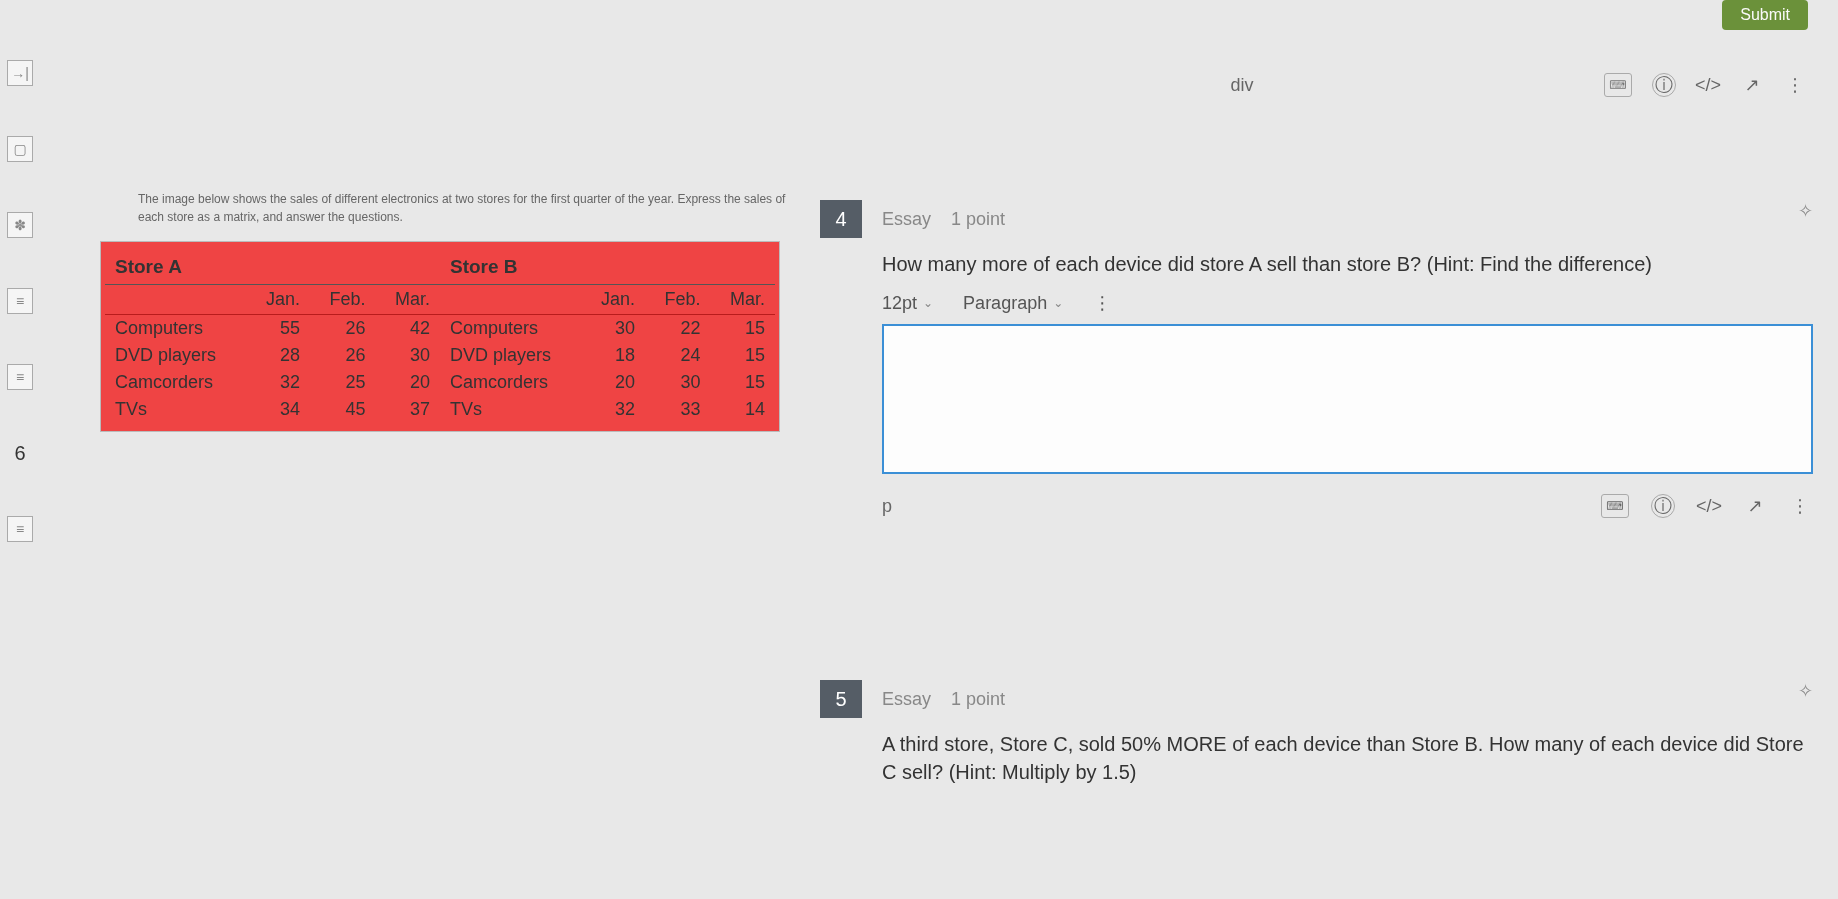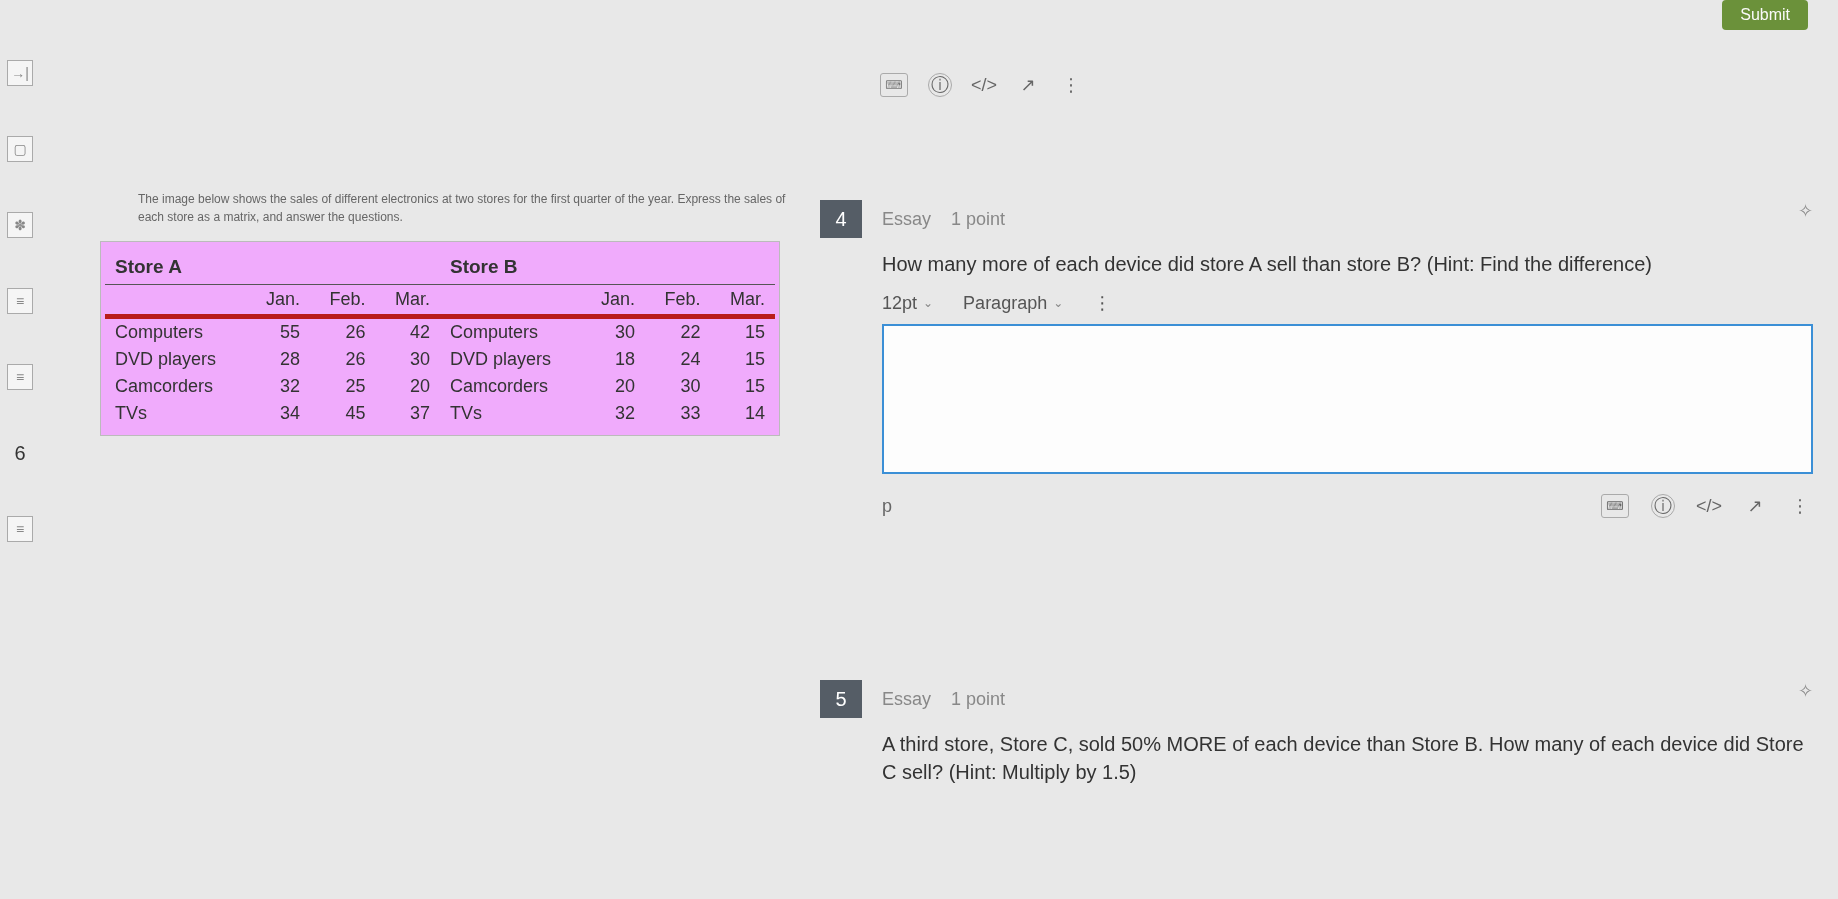--- a/index.html
+++ b/index.html
@@ -62,42 +62,42 @@
   }
   .prompt-text {
     font-size: 12px;
     color: #666;
     line-height: 1.5;
     margin-bottom: 15px;
     margin-left: 38px;
   }
   .tables-wrap {
     display: flex;
-    background: #f0abfc;
+    background: #ef4444;
     border: 1px solid #bbb;
     padding: 8px 4px 8px 4px;
     width: 680px;
     gap: 0;
   }
   .store-table {
     flex: 1;
     border-collapse: collapse;
     font-size: 18px;
   }
   .store-table th.store-name {
     text-align: left;
     font-weight: bold;
     padding: 6px 10px;
     border-bottom: 1px solid #555;
     font-size: 19px;
   }
   .store-table th.store-name-pad { border-bottom: 1px solid #555; }
   .store-table thead tr.month-row td {
     padding: 4px 10px;
-    border-bottom: 5px solid #b91c1c;
+    border-bottom: 1px solid #b91c1c;
     text-align: right;
     font-size: 18px;
   }
   .store-table thead tr.month-row td.rowlabel-cell { text-align: left; }
   .store-table tbody td {
     padding: 3px 10px;
     text-align: right;
   }
   .store-table tbody td.rowlabel { text-align: left; }
   .store-table tbody tr:last-child td { border-top: none; }
@@ -225,20 +225,21 @@
   <div class="gutter-item">→|</div>
   <div class="gutter-item">▢</div>
   <div class="gutter-item">✽</div>
   <div class="gutter-item">≡</div>
   <div class="gutter-item">≡</div>
   <div class="gutter-item gutter-num">6</div>
   <div class="gutter-item">≡</div>
 </div>
 
 <div class="status-row">
+  <div class="path">div</div>
   <div class="status-tools">
     <span class="icon-box">⌨</span>
     <span class="icon-plain" style="border:1px solid #aaa;border-radius:50%;">ⓘ</span>
     <span class="icon-plain">&lt;/&gt;</span>
     <span class="icon-plain">↗</span>
     <span class="icon-plain kebab">⋮</span>
   </div>
 </div>
 
 <div class="left-pane">

